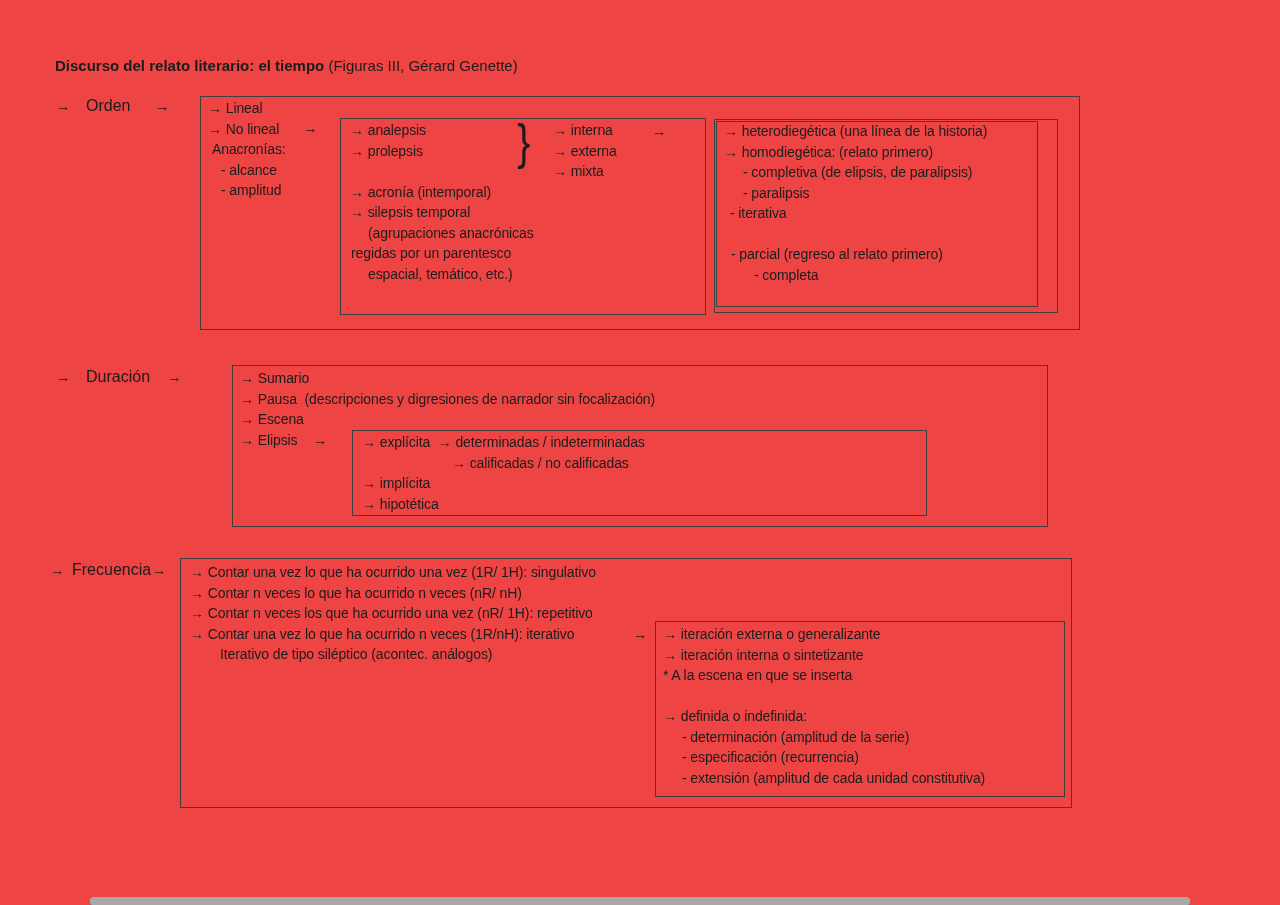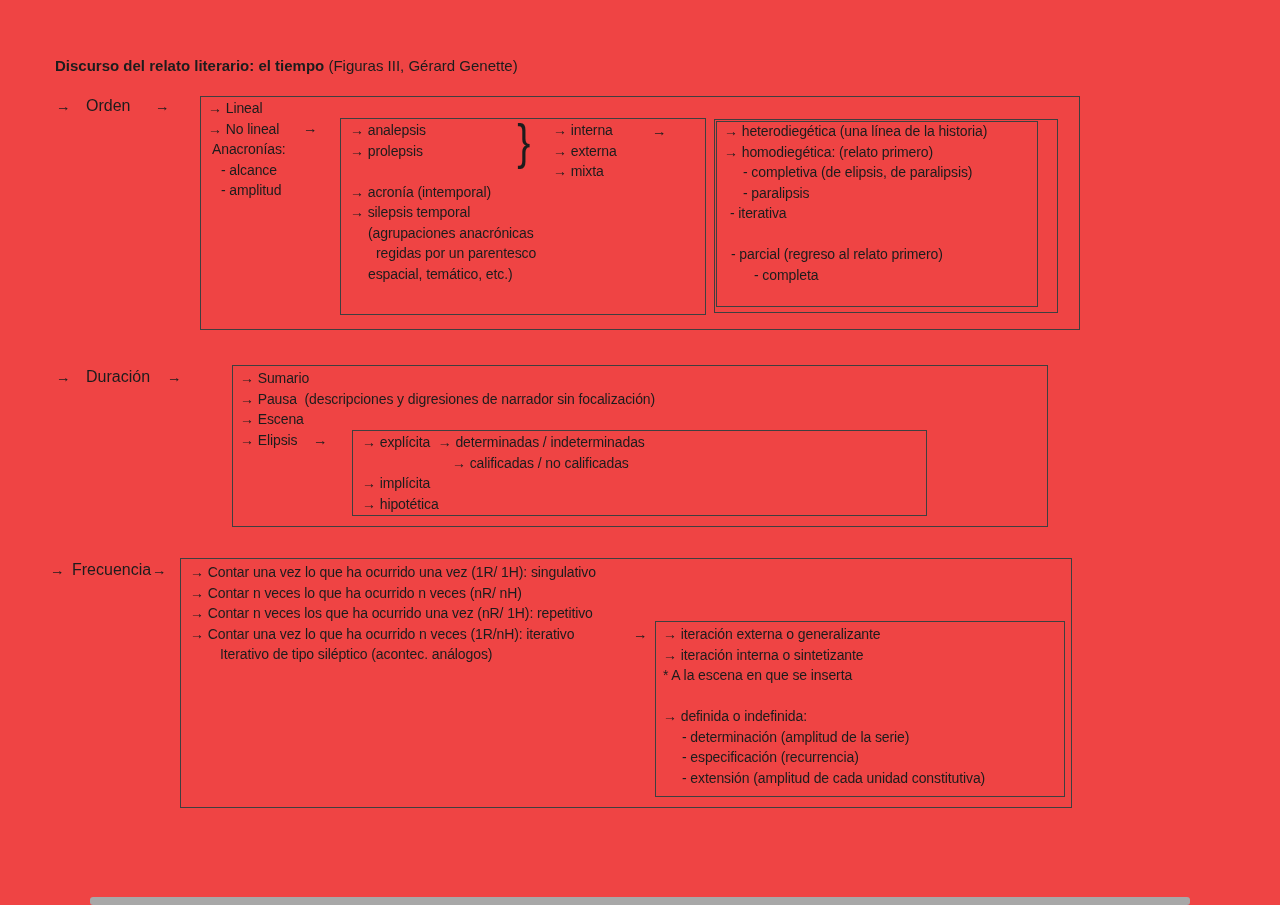--- a/index.html
+++ b/index.html
@@ -75,21 +75,21 @@
   <span class="arw" style="left:303px;top:118px">→</span>
 
   <div class="box" style="left:340px;top:118px;width:366px;height:197px"></div>
   <div class="stack" style="left:350px;top:120px">
     <div class="line">→ analepsis</div>
     <div class="line">→ prolepsis</div>
     <div class="line"></div>
     <div class="line">→ acronía (intemporal)</div>
     <div class="line">→ silepsis temporal</div>
     <div class="line" style="margin-left:18px">(agrupaciones anacrónicas</div>
-    <div class="line" style="margin-left:26px">regidas por un parentesco</div>
+    <div class="line" style="margin-left:1px">regidas por un parentesco</div>
     <div class="line" style="margin-left:18px">espacial, temático, etc.)</div>
   </div>
 
   <span class="brace" style="left:516px;top:112px">}</span>
 
   <div class="stack" style="left:553px;top:120px">
     <div class="line">→ interna</div>
     <div class="line">→ externa</div>
     <div class="line">→ mixta</div>
   </div>

